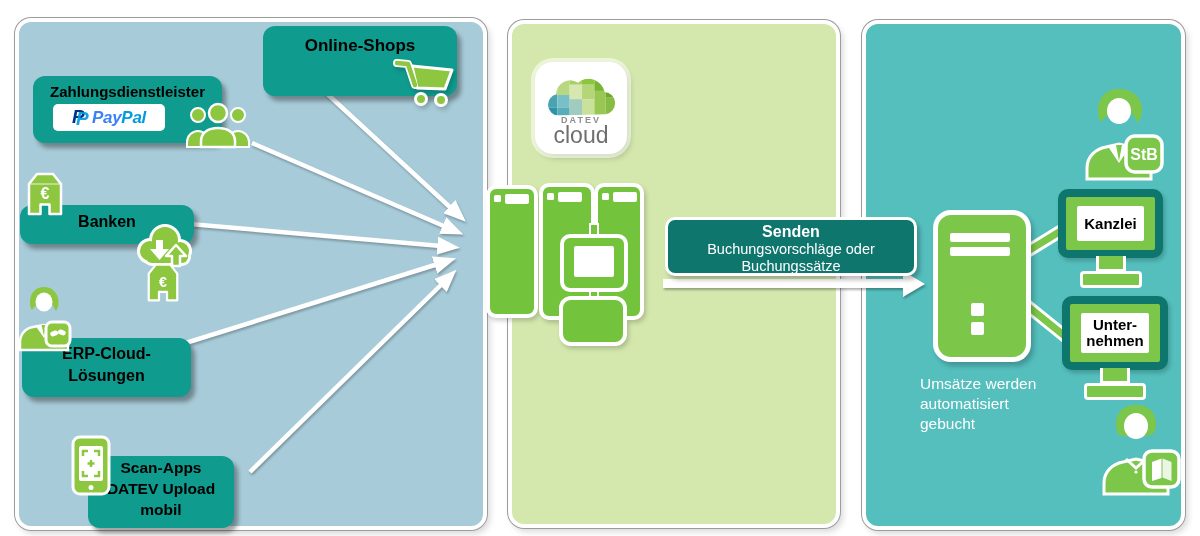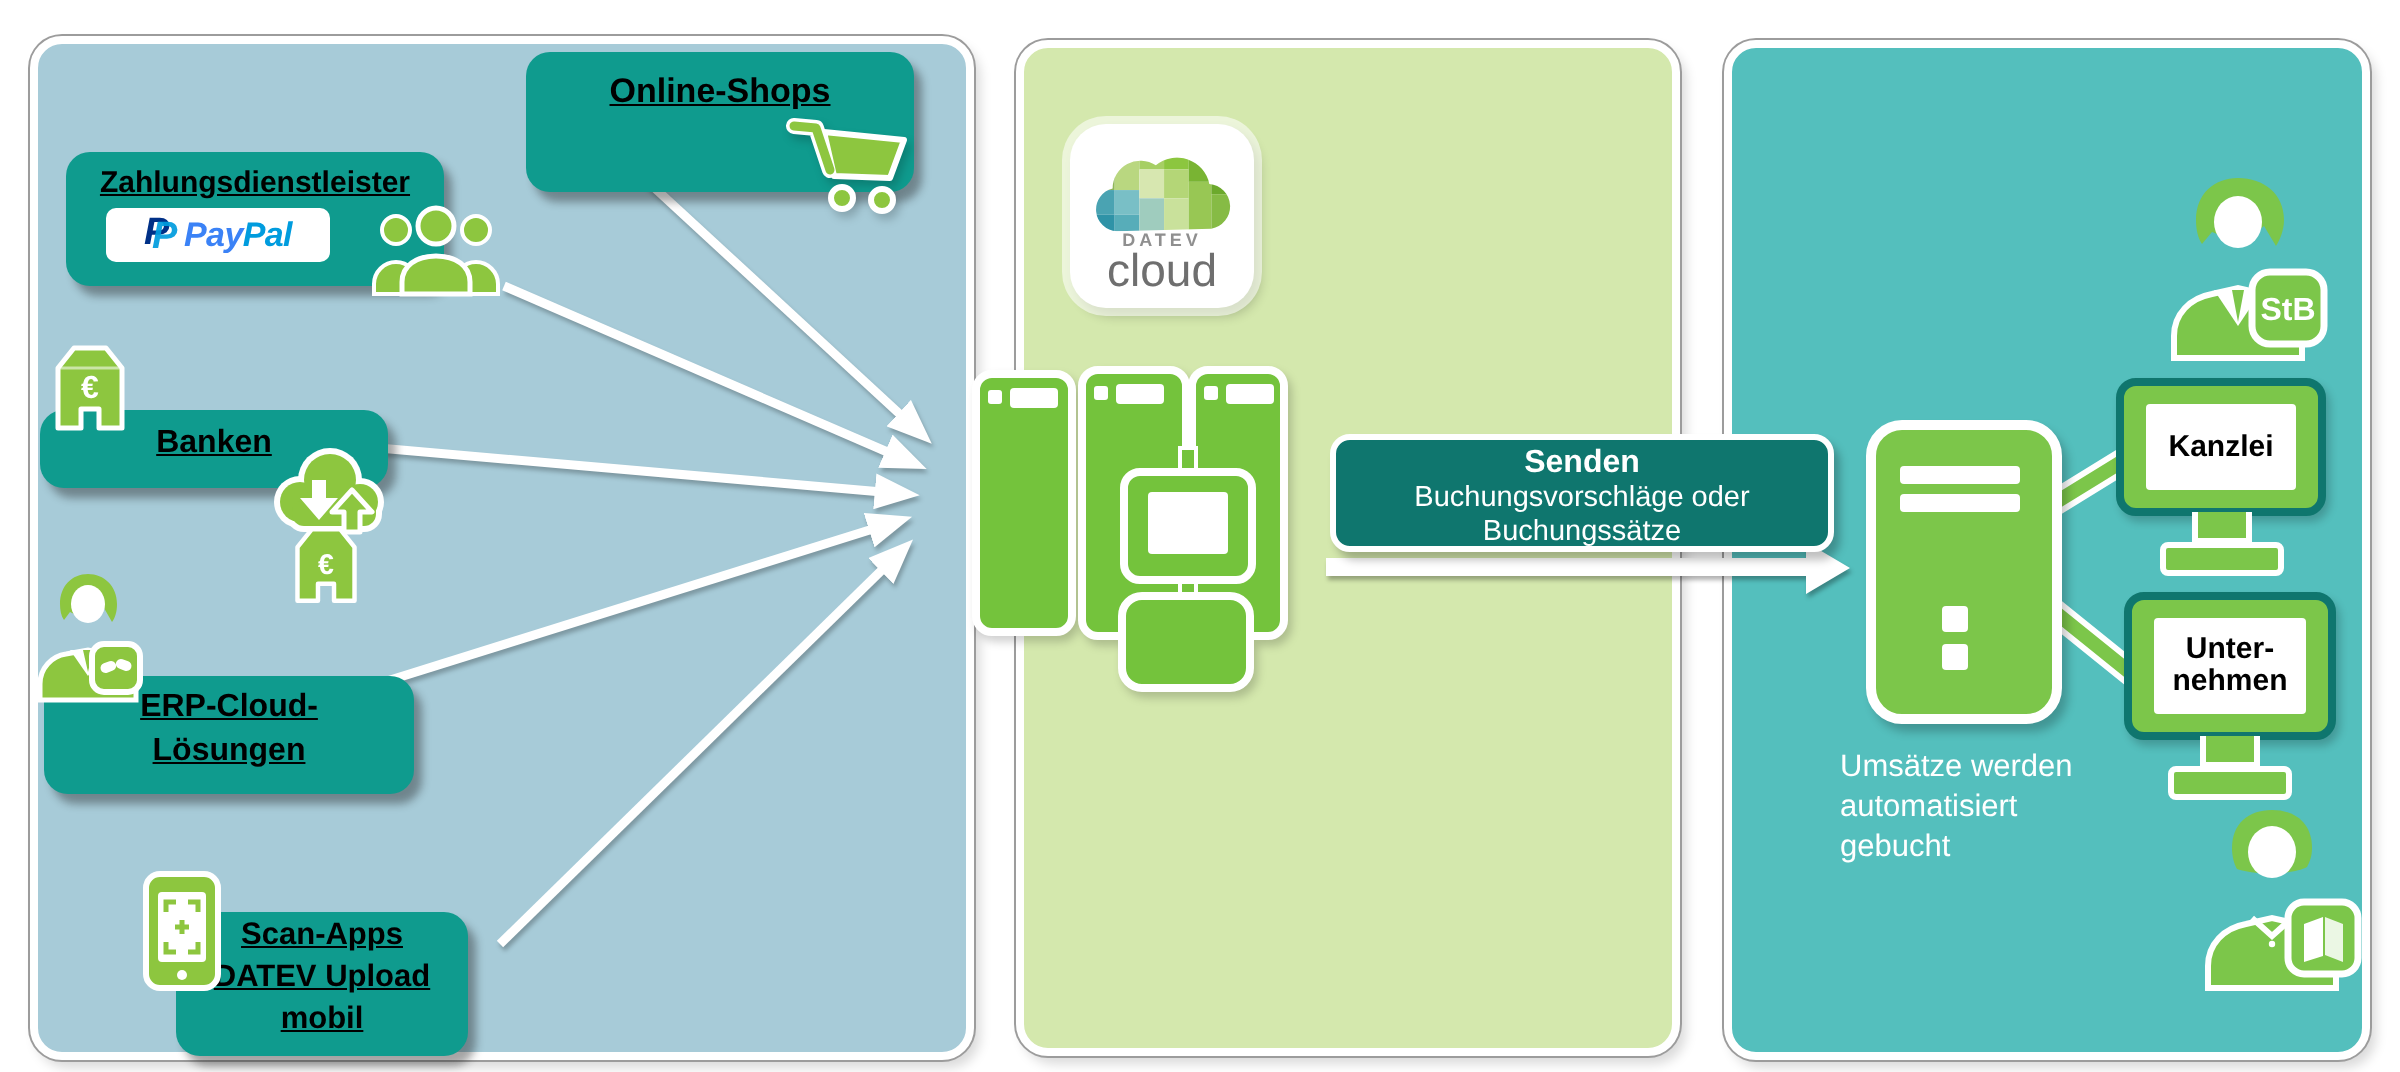--- a/index.html
+++ b/index.html
@@ -10,25 +10,25 @@
   .panel{position:absolute;border-radius:16px;border:4px solid #fff;box-sizing:border-box;
          box-shadow:0 0 0 1px #9c9c9c, 3px 4px 6px rgba(0,0,0,.15);z-index:1;}
   #panel-left  {left:15px; top:18px; width:472px;height:512px;background:#a7cbd8;}
   #panel-middle{left:508px;top:20px; width:332px;height:508px;background:#d4e8ad;}
   #panel-right {left:862px;top:20px; width:323px;height:510px;background:#54bfbd;}
   
   .overlay{position:absolute;left:0;top:0;z-index:2;pointer-events:none;}
   
   .tbox{position:absolute;background:#0f9b8e;border-radius:12px;z-index:3;color:#000;
         box-shadow:4px 5px 4px rgba(30,30,30,.40);text-align:center;font-weight:bold;}
-  .tbox .ln{display:block;text-decoration:underline;line-height:1.35;}
+  .tbox .ln{display:block;line-height:1.35;}
   #box-online{left:263px;top:26px;width:194px;height:61px;padding-top:9px;font-size:17px;}
   #box-zahlung{left:33px;top:76px;width:189px;height:61px;padding-top:6px;font-size:15px;}
   #box-banken{left:20px;top:205px;width:174px;height:33px;padding-top:6px;font-size:16px;}
-  #box-erp{left:22px;top:338px;width:185px;height:54px;padding-top:5px;font-size:16px;}
+  #box-erp{left:22px;top:338px;width:169px;height:54px;padding-top:5px;font-size:16px;}
   #box-scan{left:88px;top:456px;width:146px;height:70px;padding-top:2px;font-size:15.5px;}
   
   .paypal{position:absolute;left:20px;top:28px;width:112px;height:27px;background:#fff;
           border-radius:5px;display:flex;align-items:center;justify-content:center;}
   .pp-mono{position:relative;width:17px;height:22px;margin-right:3px;}
   .pp-mono i{position:absolute;font-style:italic;font-weight:bold;font-size:19px;line-height:20px;}
   .pp-mono .p1{left:0;top:0;color:#003087;}
   .pp-mono .p2{left:4px;top:2px;color:#009cde;opacity:.92;}
   .pp-word i{font-style:italic;font-weight:bold;font-size:17px;letter-spacing:-.3px;}
   .pp-word .pay{color:#3b82f6;}
@@ -48,21 +48,21 @@
               box-shadow:3px 4px 4px rgba(0,0,0,.25);color:#fff;text-align:center;padding-top:3px;}
   #senden-box .t1{font-weight:bold;font-size:16px;display:block;line-height:18px;}
   #senden-box .t2{font-size:14.5px;display:block;line-height:17px;}
   
   #right-server{left:933px;top:210px;width:98px;height:152px;background:#7cc64a;z-index:3;
                 border:5px solid #fff;border-radius:18px;box-sizing:border-box;
                 box-shadow:3px 4px 5px rgba(0,0,0,.22);}
   #right-server .bar{position:absolute;left:12px;width:60px;height:9px;background:#fff;border-radius:2px;}
   #right-server .dot{position:absolute;left:33px;width:13px;height:13px;background:#fff;border-radius:2px;}
   .monitor{position:absolute;z-index:3;}
-  .m-frame{background:#7cc64a;border:4px solid #0f766e;border-radius:10px;box-sizing:border-box;
+  .m-frame{background:#7cc64a;border:8px solid #0f766e;border-radius:10px;box-sizing:border-box;
            padding:9px 11px;box-shadow:2px 3px 4px rgba(0,0,0,.2);}
   .m-screen{width:100%;height:100%;background:#fff;border-radius:2px;display:flex;flex-direction:column;
             align-items:center;justify-content:center;font-weight:bold;color:#000;}
   .m-neck{width:24px;height:13px;background:#7cc64a;border:3px solid #fff;border-top:none;margin:-2px auto 0;}
   .m-base{width:56px;height:11px;background:#7cc64a;border:3px solid #fff;border-radius:4px;margin:-1px auto 0;}
   #mon-kanzlei{left:1058px;top:189px;width:105px;}
   #mon-kanzlei .m-frame{width:105px;height:69px;}
   #mon-kanzlei .m-screen{font-size:15px;}
   #mon-unternehmen{left:1062px;top:296px;width:106px;}
   #mon-unternehmen .m-frame{width:106px;height:74px;}

